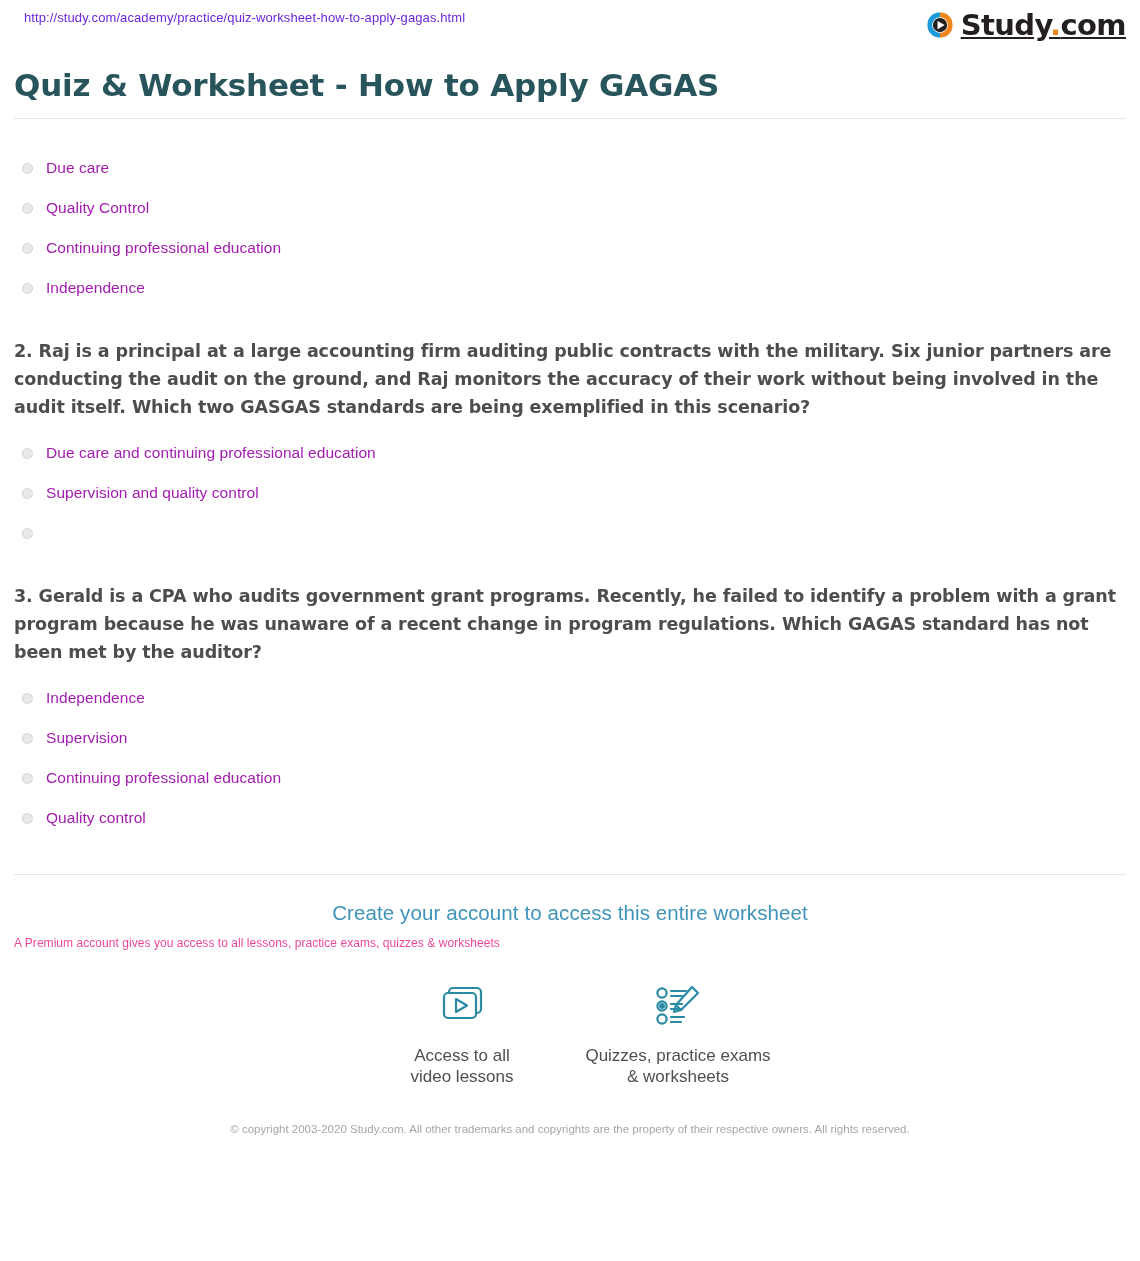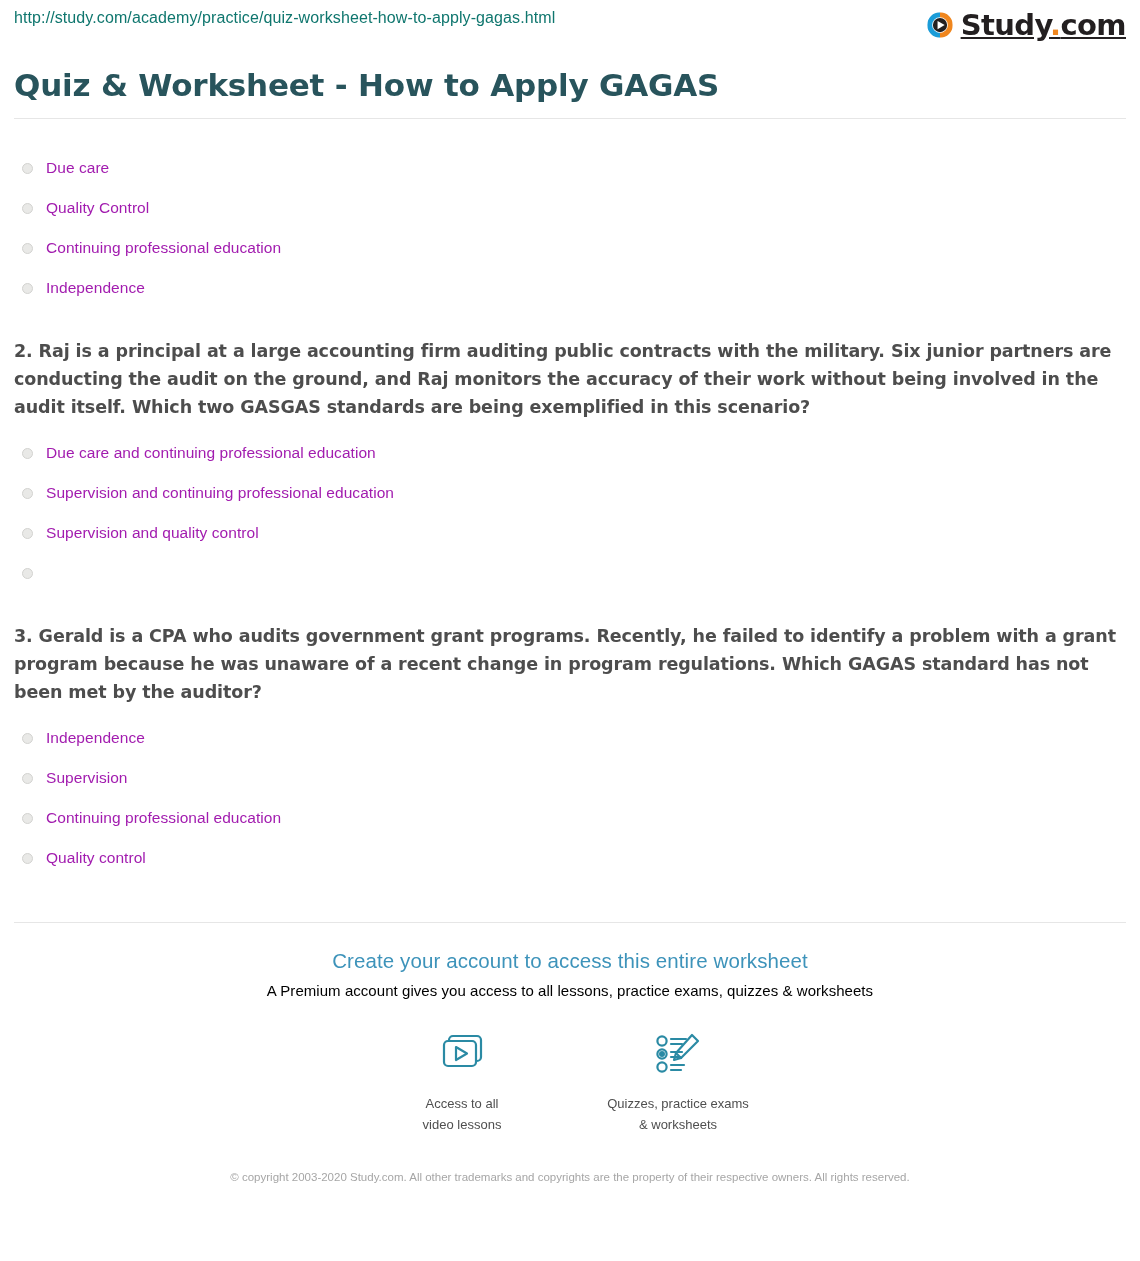--- a/index.html
+++ b/index.html
@@ -19,24 +19,24 @@
   }
 
   
   .page-header {
     position: relative;
     height: 60px;
     padding: 0 14px;
   }
   .url-bar {
     position: absolute;
-    left: 14px;
+    left: 24px;
     top: 10px;
-    font-size: 16px;
-    color: #0f766e;
+    font-size: 13px;
+    color: #6d28d9;
     letter-spacing: 0.1px;
     line-height: 16px;
     white-space: nowrap;
   }
   .brand-logo {
     position: absolute;
     right: 14px;
     top: 8px;
     display: flex;
     align-items: center;
@@ -108,40 +108,39 @@
   }
   .answer-label {
     font-size: 15.5px;
     color: #a21caf;
     line-height: 20px;
     letter-spacing: 0.05px;
   }
 
   
   .promo {
-    margin-top: 33px;
+    margin-top: 25px;
     padding: 11px 14px;
   }
   .promo-rule {
     height: 1px;
     background: #e6e6e6;
   }
   .promo-heading {
     text-align: center;
     font-size: 20.5px;
     color: #3d93ba;
     line-height: 26px;
     margin-top: 25px;
     font-weight: normal;
     letter-spacing: 0.1px;
   }
   .promo-sub {
-    text-align: center;
-    font-size: 15px;
-    color: #000000;
+    font-size: 12px;
+    color: #ec4899;
     line-height: 20px;
     margin-top: 7px;
     letter-spacing: 0.05px;
   }
   .promo-features {
     display: flex;
     justify-content: center;
     margin-top: 26px;
   }
   .feature {
@@ -149,21 +148,21 @@
     text-align: center;
   }
   .feature-icon {
     height: 58px;
     display: flex;
     align-items: center;
     justify-content: center;
   }
   .feature-caption {
     margin-top: 8px;
-    font-size: 13px;
+    font-size: 17px;
     color: #4f4f4f;
     line-height: 21px;
   }
   .copyright {
     margin: 34px auto 0 auto;
     width: 720px;
     text-align: center;
     font-size: 11.5px;
     color: #a6a6a6;
     line-height: 17px;
@@ -211,24 +210,20 @@
       </li>
     </ul>
   </div>
 
   <div class="question-block">
     <p class="question-text">2. Raj is a principal at a large accounting firm auditing public contracts with the military. Six junior partners are conducting the audit on the ground, and Raj monitors the accuracy of their work without being involved in the audit itself. Which two GASGAS standards are being exemplified in this scenario?</p>
     <ul class="answers">
       <li class="answer-option">
         <span class="radio-dot"></span>
         <span class="answer-label">Due care and continuing professional education</span>
-      </li>
-      <li class="answer-option">
-        <span class="radio-dot"></span>
-        <span class="answer-label">Supervision and continuing professional education</span>
       </li>
       <li class="answer-option">
         <span class="radio-dot"></span>
         <span class="answer-label">Supervision and quality control</span>
       </li>
       <li class="answer-option">
         <span class="radio-dot"></span>
       </li>
     </ul>
   </div>

